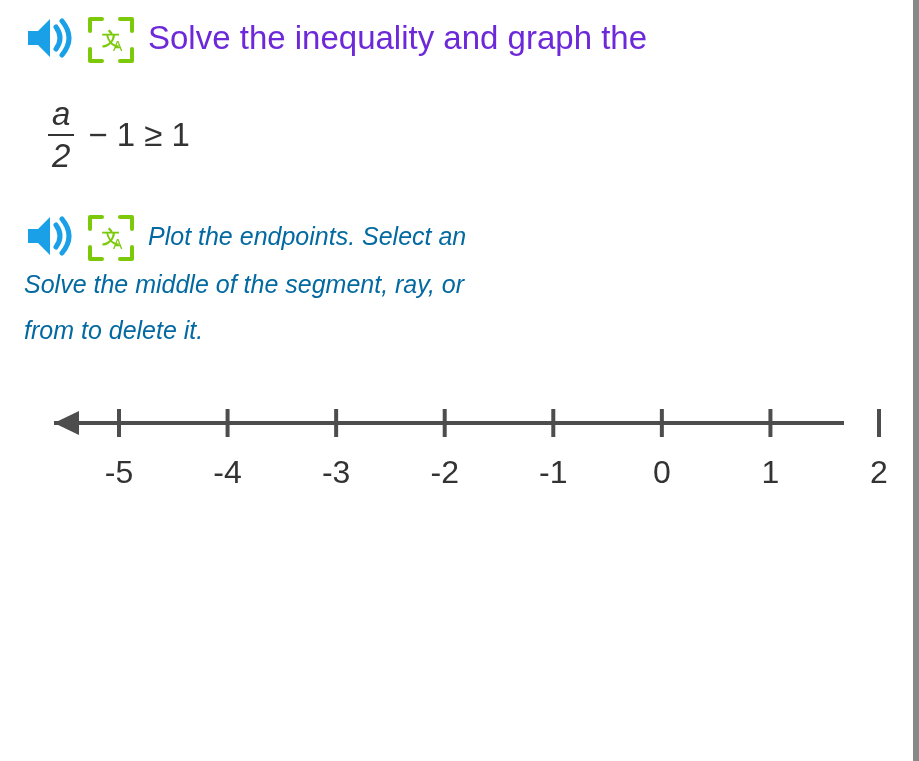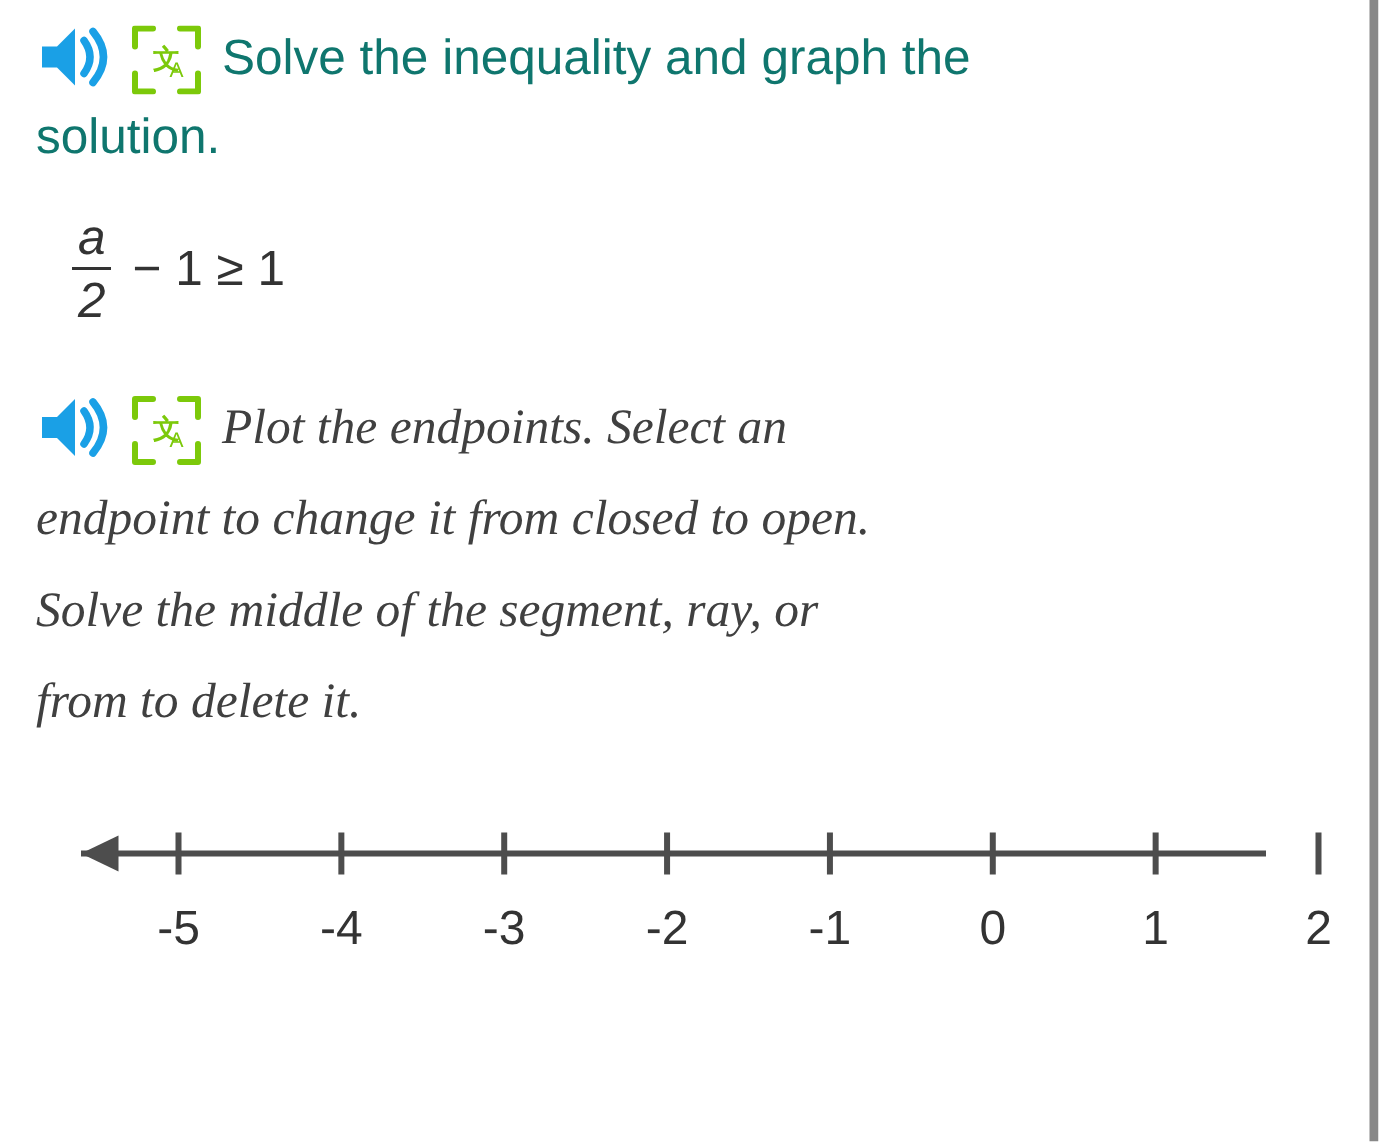--- a/index.html
+++ b/index.html
@@ -27,21 +27,21 @@
   }
   .prompt-line {
     display: flex;
     align-items: center;
     flex-wrap: wrap;
     gap: 14px;
     line-height: 1.7;
   }
   .prompt-text {
     font-size: 33px;
-    color: #0f766e;
+    color: #6d28d9;
   }
   .prompt-text.cont {
     display: block;
     margin-top: 6px;
   }
   .block { margin-bottom: 26px; }
   .inequality {
     font-size: 33px;
     color: #333;
     display: flex;
@@ -57,25 +57,24 @@
     line-height: 1.1;
   }
   .fraction .num { font-weight: 500; padding: 0 4px; }
   .fraction .bar {
     width: 100%;
     border-top: 2.5px solid #333;
     margin: 2px 0;
   }
   .fraction .den { font-weight: 400; padding: 0 4px; }
   .inst-text {
-    font-size: 33px;
+    font-size: 25px;
     font-style: italic;
-    color: #404040;
+    color: #0369a1;
     line-height: 1.85;
-    font-family: Liberation Serif, serif;
   }
   .inst-first {
     display: flex;
     align-items: center;
     gap: 14px;
     flex-wrap: wrap;
   }
   .numberline-wrap {
     margin-top: 30px;
     width: 100%;
@@ -102,21 +101,20 @@
           <path d="M2 2 L14 2 M2 2 L2 14" stroke="#7cc90a" stroke-width="4" fill="none" stroke-linecap="round"></path>
           <path d="M44 2 L32 2 M44 2 L44 14" stroke="#7cc90a" stroke-width="4" fill="none" stroke-linecap="round"></path>
           <path d="M2 44 L14 44 M2 44 L2 32" stroke="#7cc90a" stroke-width="4" fill="none" stroke-linecap="round"></path>
           <path d="M44 44 L32 44 M44 44 L44 32" stroke="#7cc90a" stroke-width="4" fill="none" stroke-linecap="round"></path>
           <text x="14" y="28" font-size="18" fill="#7cc90a" font-family="Arial" font-weight="bold">文</text>
           <text x="25" y="34" font-size="14" fill="#7cc90a" font-family="Arial">A</text>
         </svg>
       </span>
       <span class="prompt-text">Solve the inequality and graph the</span>
     </div>
-    <span class="prompt-text cont">solution.</span>
   </div>
 
   <div class="inequality">
     <span class="fraction">
       <span class="num">a</span>
       <span class="bar"></span>
       <span class="den">2</span>
     </span>
     <span>− 1 ≥ 1</span>
   </div>
@@ -135,21 +133,20 @@
           <path d="M2 2 L14 2 M2 2 L2 14" stroke="#7cc90a" stroke-width="4" fill="none" stroke-linecap="round"></path>
           <path d="M44 2 L32 2 M44 2 L44 14" stroke="#7cc90a" stroke-width="4" fill="none" stroke-linecap="round"></path>
           <path d="M2 44 L14 44 M2 44 L2 32" stroke="#7cc90a" stroke-width="4" fill="none" stroke-linecap="round"></path>
           <path d="M44 44 L32 44 M44 44 L44 32" stroke="#7cc90a" stroke-width="4" fill="none" stroke-linecap="round"></path>
           <text x="14" y="28" font-size="18" fill="#7cc90a" font-family="Arial" font-weight="bold">文</text>
           <text x="25" y="34" font-size="14" fill="#7cc90a" font-family="Arial">A</text>
         </svg>
       </span>
       <span class="inst-text">Plot the endpoints. Select an</span>
     </div>
-    <div class="inst-text">endpoint to change it from closed to open.</div>
     <div class="inst-text">Solve the middle of the segment, ray, or</div>
     <div class="inst-text">from to delete it.</div>
   </div>
 
   <div class="numberline-wrap">
     <svg id="nl-svg" width="870" height="120" viewBox="0 0 870 120">
       <defs>
         <linearGradient id="fadeRight" x1="0" y1="0" x2="1" y2="0">
           <stop offset="0%" stop-color="#4d4d4d" stop-opacity="1"></stop>
           <stop offset="100%" stop-color="#4d4d4d" stop-opacity="0"></stop>

